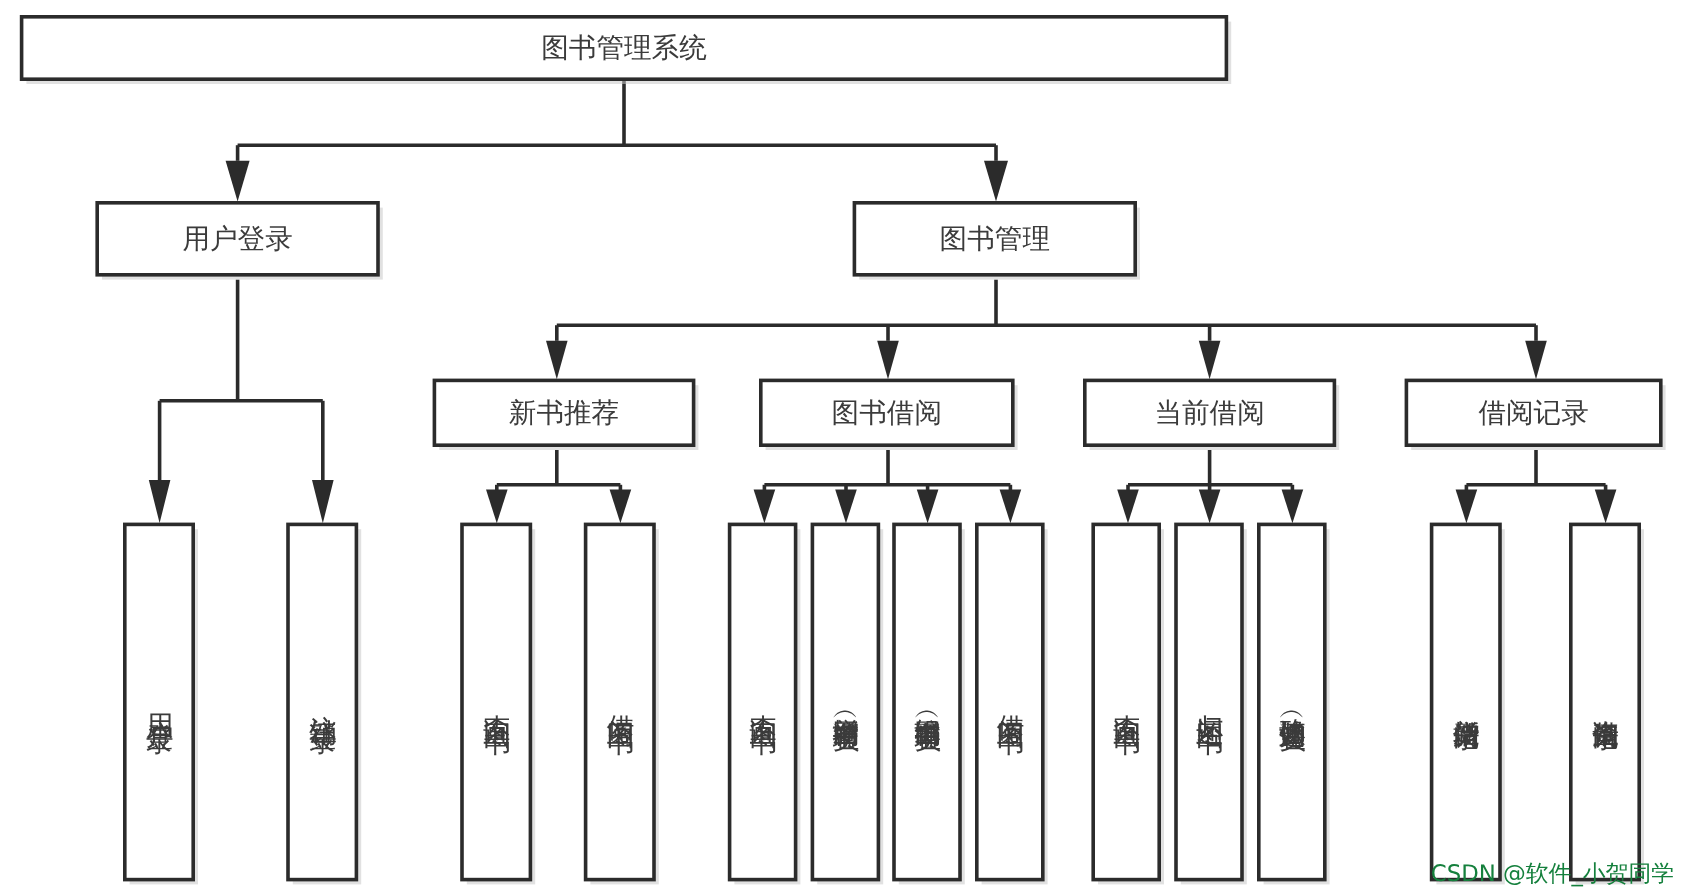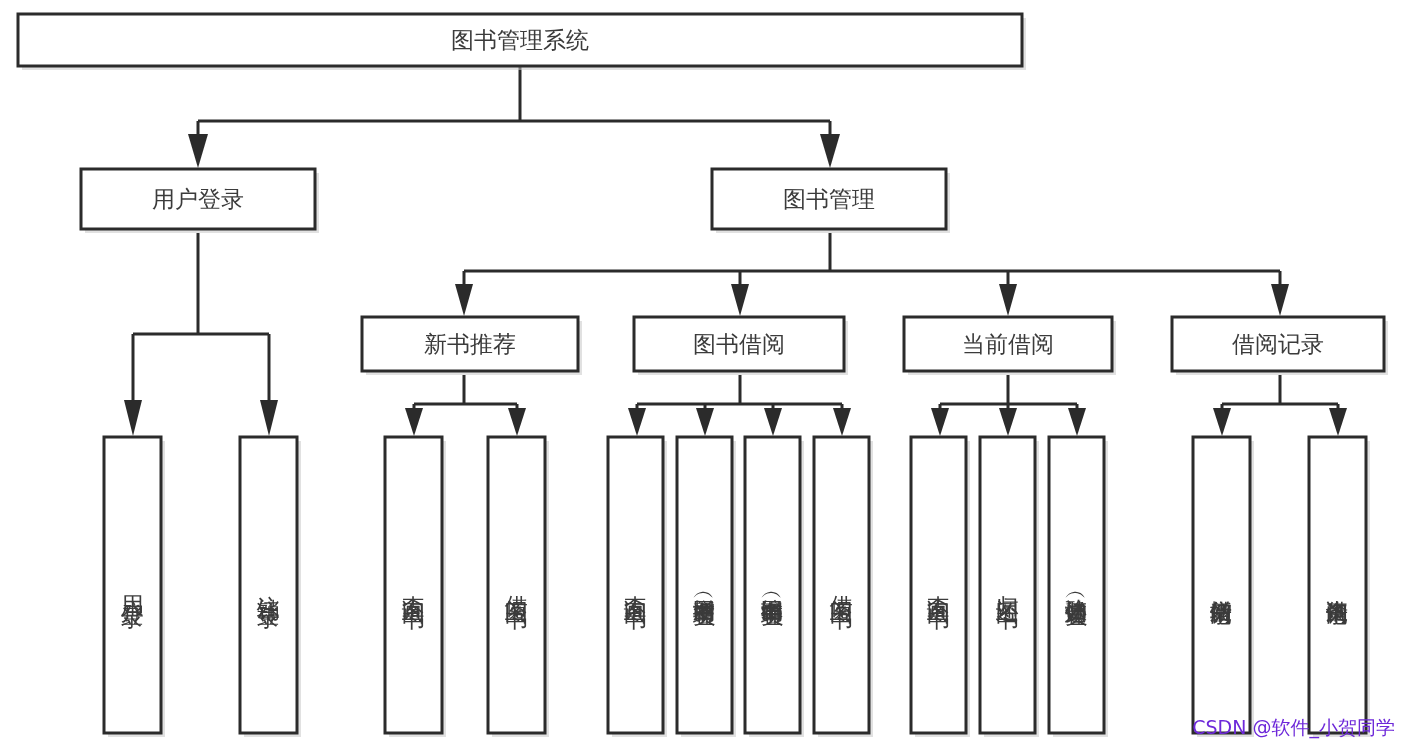--- a/index.html
+++ b/index.html
@@ -74,21 +74,21 @@
   .vlabel.tight {
     letter-spacing: 1px;
     font-size: 22px;
   }
   #watermark {
     position: absolute;
     right: 10px;
     bottom: 6px;
     font-family: "DejaVu Sans", "Liberation Sans", sans-serif;
     font-size: 19px;
-    color: #6d28d9;
+    color: #15803d;
     white-space: nowrap;
     user-select: none;
   }
 </style>
 </head>
 <body>
 
 <div id="diagram-root">
 
   <svg id="flow" viewBox="0 0 1405 747">

